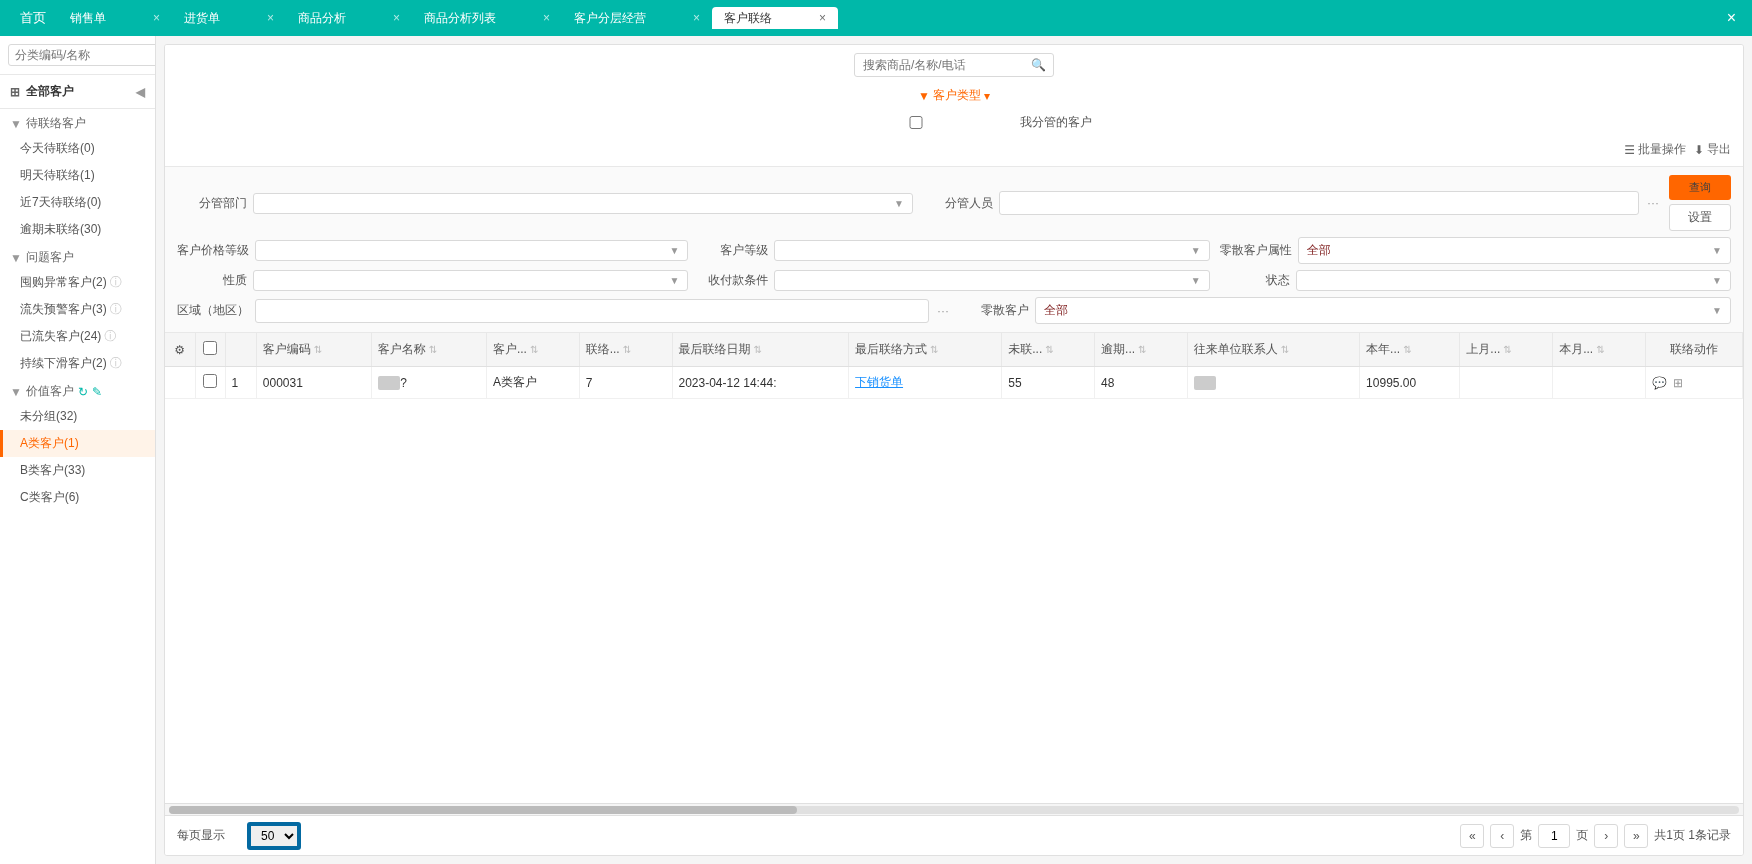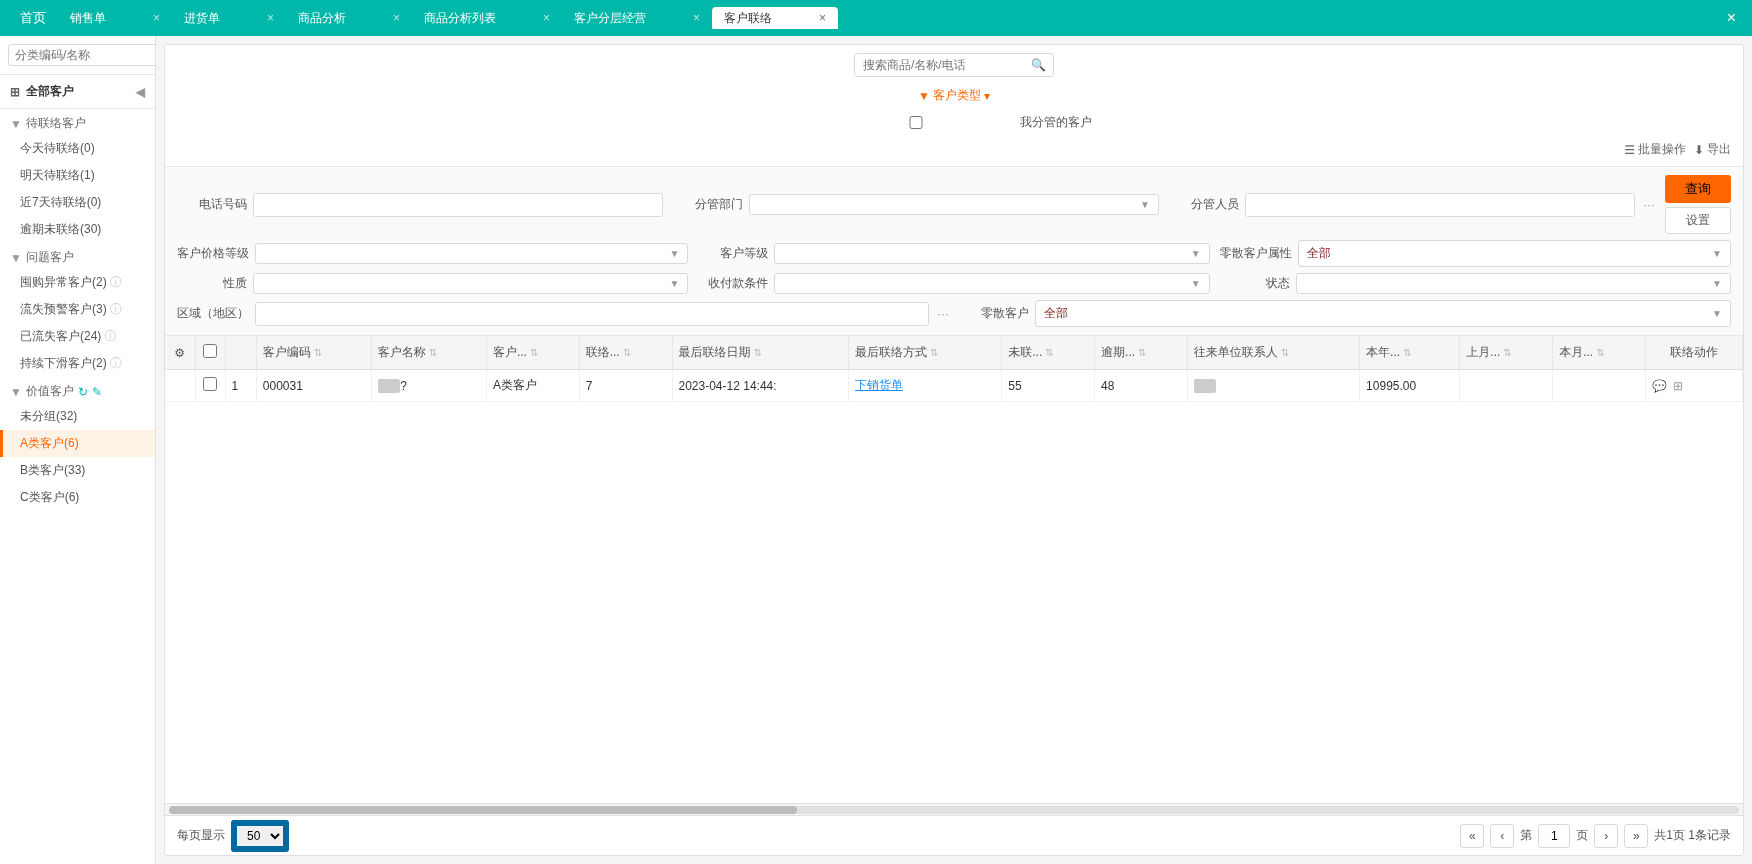--- a/index.html
+++ b/index.html
@@ -247,26 +247,26 @@
     }
     .filter-select .down-arrow {
       color: #999;
       font-size: 10px;
     }
     .filter-select-text {
       color: #7f1d1d;
     }
     .query-btn {
       background: #ff6600;
-      color: #000000;
+      color: #404040;
       border: none;
       border-radius: 3px;
       padding: 5px 20px;
       cursor: pointer;
-      font-size: 13px;
+      font-size: 11px;
       white-space: nowrap;
     }
     .settings-btn {
       background: white;
       color: #555;
       border: 1px solid #d9d9d9;
       border-radius: 3px;
       padding: 4px 16px;
       cursor: pointer;
       font-size: 12px;
@@ -352,24 +352,25 @@
       background: #fff;
       gap: 8px;
     }
     .footer-left {
       display: flex;
       align-items: center;
       gap: 6px;
       color: #555;
     }
     .footer-select {
-      border: 6px solid #0369a1;
+      border: 4px solid #0369a1;
       border-radius: 3px;
       padding: 2px 6px;
       font-size: 12px;
+      margin-left: 16px;
     }
     .footer-right {
       margin-left: auto;
       display: flex;
       align-items: center;
       gap: 6px;
       color: #555;
     }
     .page-btn {
       border: 1px solid #d9d9d9;
@@ -514,21 +515,21 @@
     <div class="sidebar-group-label">
       <span class="arrow">▼</span>
       <span>价值客户</span>
       <span style="margin-left:4px; color:#00b8a9; cursor:pointer;">↻</span>
       <span style="margin-left:4px; color:#00b8a9; cursor:pointer;">✎</span>
     </div>
     <div class="sidebar-item">
       <span>未分组(32)</span>
     </div>
     <div class="sidebar-item active">
-      <span>A类客户(6)</span>
+      <span>A类客户(1)</span>
     </div>
     <div class="sidebar-item">
       <span>B类客户(33)</span>
     </div>
     <div class="sidebar-item">
       <span>C类客户(6)</span>
     </div>
   </div>
 
   <div class="content-area">
@@ -555,24 +556,20 @@
         <div class="export-btn">
           <span>⬇</span>
           <span>导出</span>
         </div>
       </div>
     </div>
 
     <div class="advanced-filter">
 
       <div class="filter-row">
-        <div class="filter-field">
-          <span class="filter-label">电话号码</span>
-          <input class="filter-input" type="text" style="flex: 1 1 0%;">
-        </div>
         <div class="filter-field">
           <span class="filter-label">分管部门</span>
           <div class="filter-select">
             <span class="filter-select-text"></span>
             <span class="down-arrow">▼</span>
           </div>
         </div>
         <div class="filter-field">
           <span class="filter-label">分管人员</span>
           <input class="filter-input" type="text" style="flex: 1 1 0%;">

